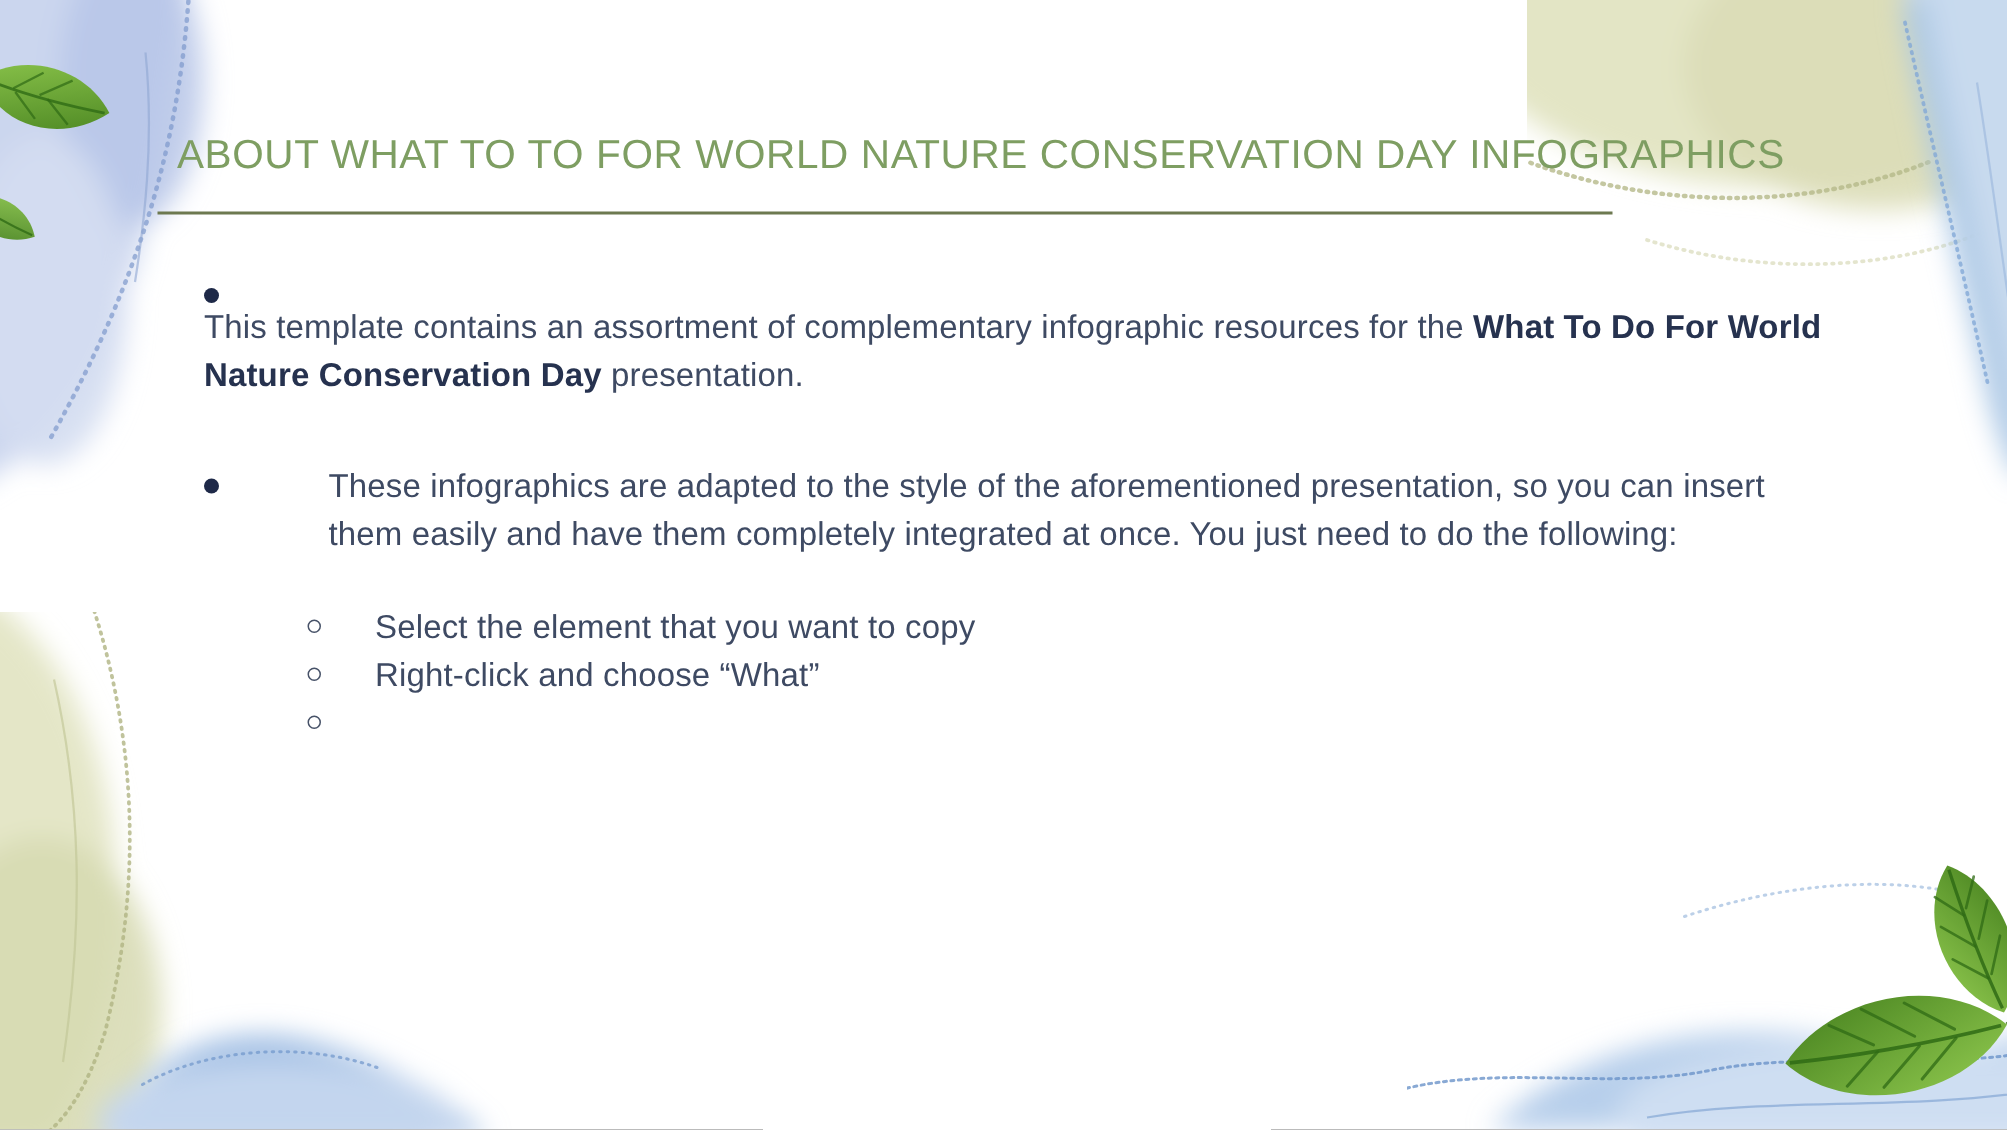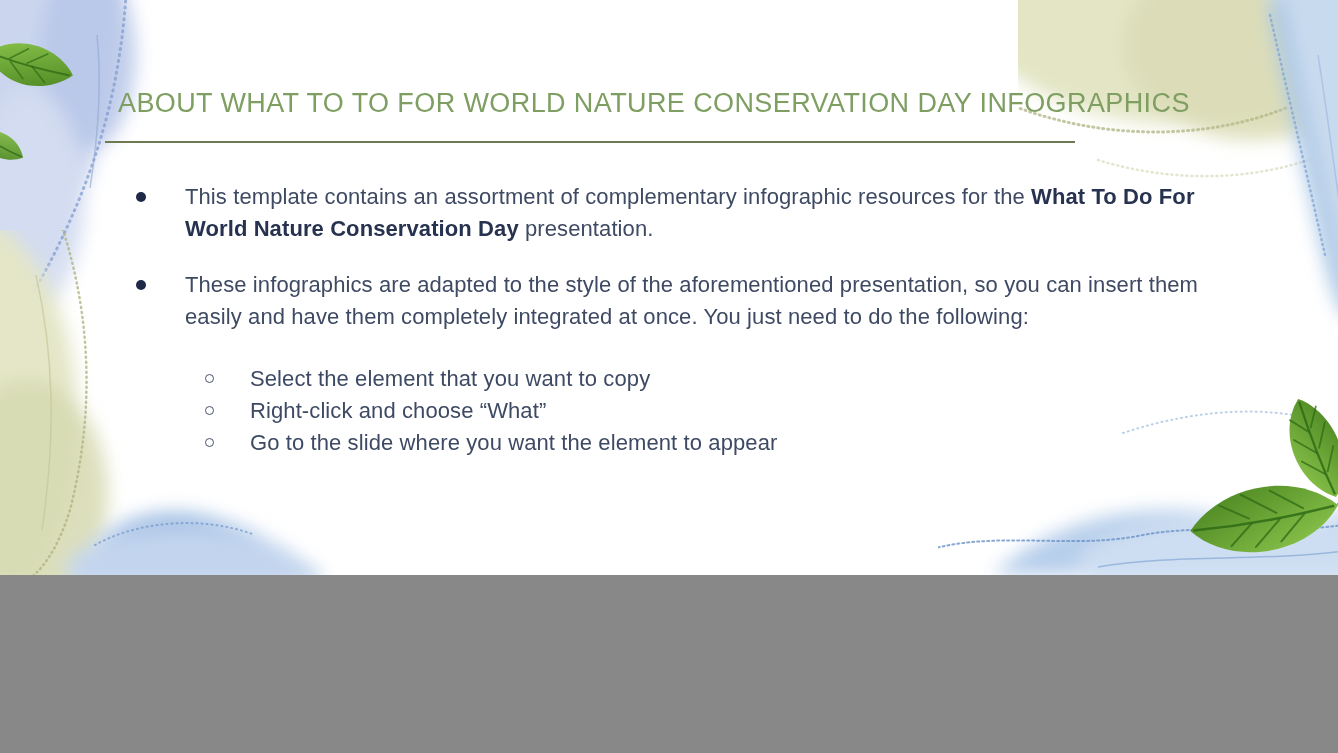--- a/index.html
+++ b/index.html
@@ -3,21 +3,21 @@
 <meta charset="utf-8">
 <style>
   :root{
     --title-green:#7e9e62; --divider-green:#6d7950; --body-text:#3e4a63;
     --bold-text:#26324f; --bullet-dot:#1e2948; --sub-circle:#475268;
     --background:#ffffff;
   }
   *{ box-sizing:border-box; }
   html,body{ margin:0; padding:0; background:#888; }
   .slide{
-    position:relative; width:1338px; height:575px; margin:0 auto;
+    position:relative; width:1338px; height:753px; margin:0 auto;
     background:var(--background); overflow:hidden;
     font-family:"Liberation Sans", sans-serif;
   }
   
   .decor{ position:absolute; pointer-events:none; }
   .decor.tl{ left:0; top:0; }
   .decor.tr{ right:0; top:0; }
   .decor.bl{ left:0; bottom:0; }
   .decor.br{ right:0; bottom:0; }
   
@@ -26,22 +26,22 @@
     margin:0; font-size:27px; font-weight:500; letter-spacing:0.4px;
     color:var(--title-green); white-space:nowrap;
   }
   .divider{
     position:absolute; left:105px; top:141px; width:970px; height:2px;
     background:var(--divider-green); z-index:2;
   }
   
   .content{ position:absolute; left:136px; top:181px; width:1082px; z-index:2; }
   .bullet{ display:flex; }
-  .bullet.first{ margin-bottom:24px; }
-  .bullet.second{ margin-bottom:30px; }
+  .bullet.first{ margin-bottom:42px;flex-direction:column; }
+  .bullet.second{ margin-bottom:30px;gap:34px; }
   .marker-col{ width:49px; flex:none; }
   .dot{
     display:block; width:10px; height:10px; border-radius:50%;
     background:var(--bullet-dot); margin-top:11px;
   }
   .btext{
     margin:0; font-size:22px; line-height:32px; color:var(--body-text);
     letter-spacing:0.1px;
   }
   .btext strong{ font-weight:700; color:var(--bold-text); }
@@ -169,18 +169,17 @@
       <div class="subitem">
         <span class="circle-col">
             <span class="circle"></span>
           </span>
         <p class="stext">Right-click and choose “What”</p>
       </div>
       <div class="subitem">
         <span class="circle-col">
             <span class="circle"></span>
           </span>
-        <p class="stext">Go to the slide where you want the element to appear</p>
       </div>
     </div>
 
   </div>
 </div>
 
 </body></html>

